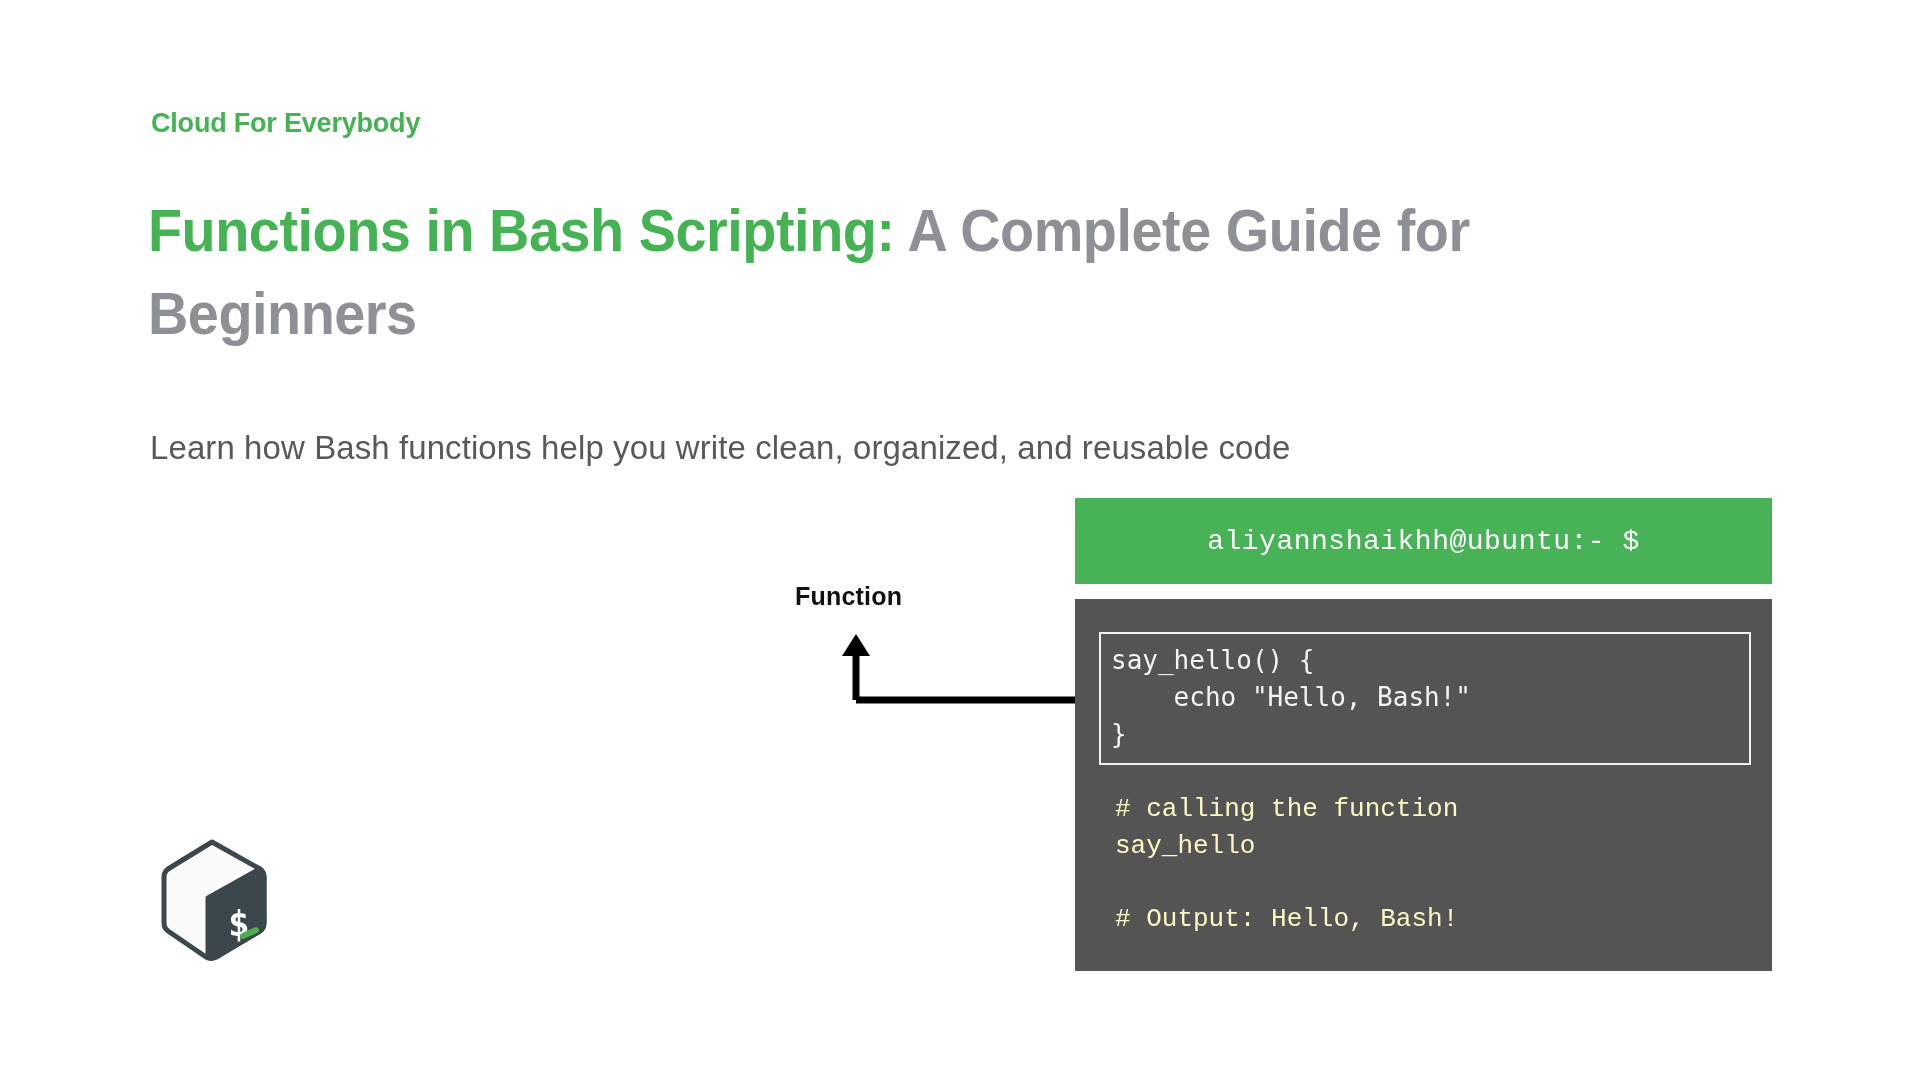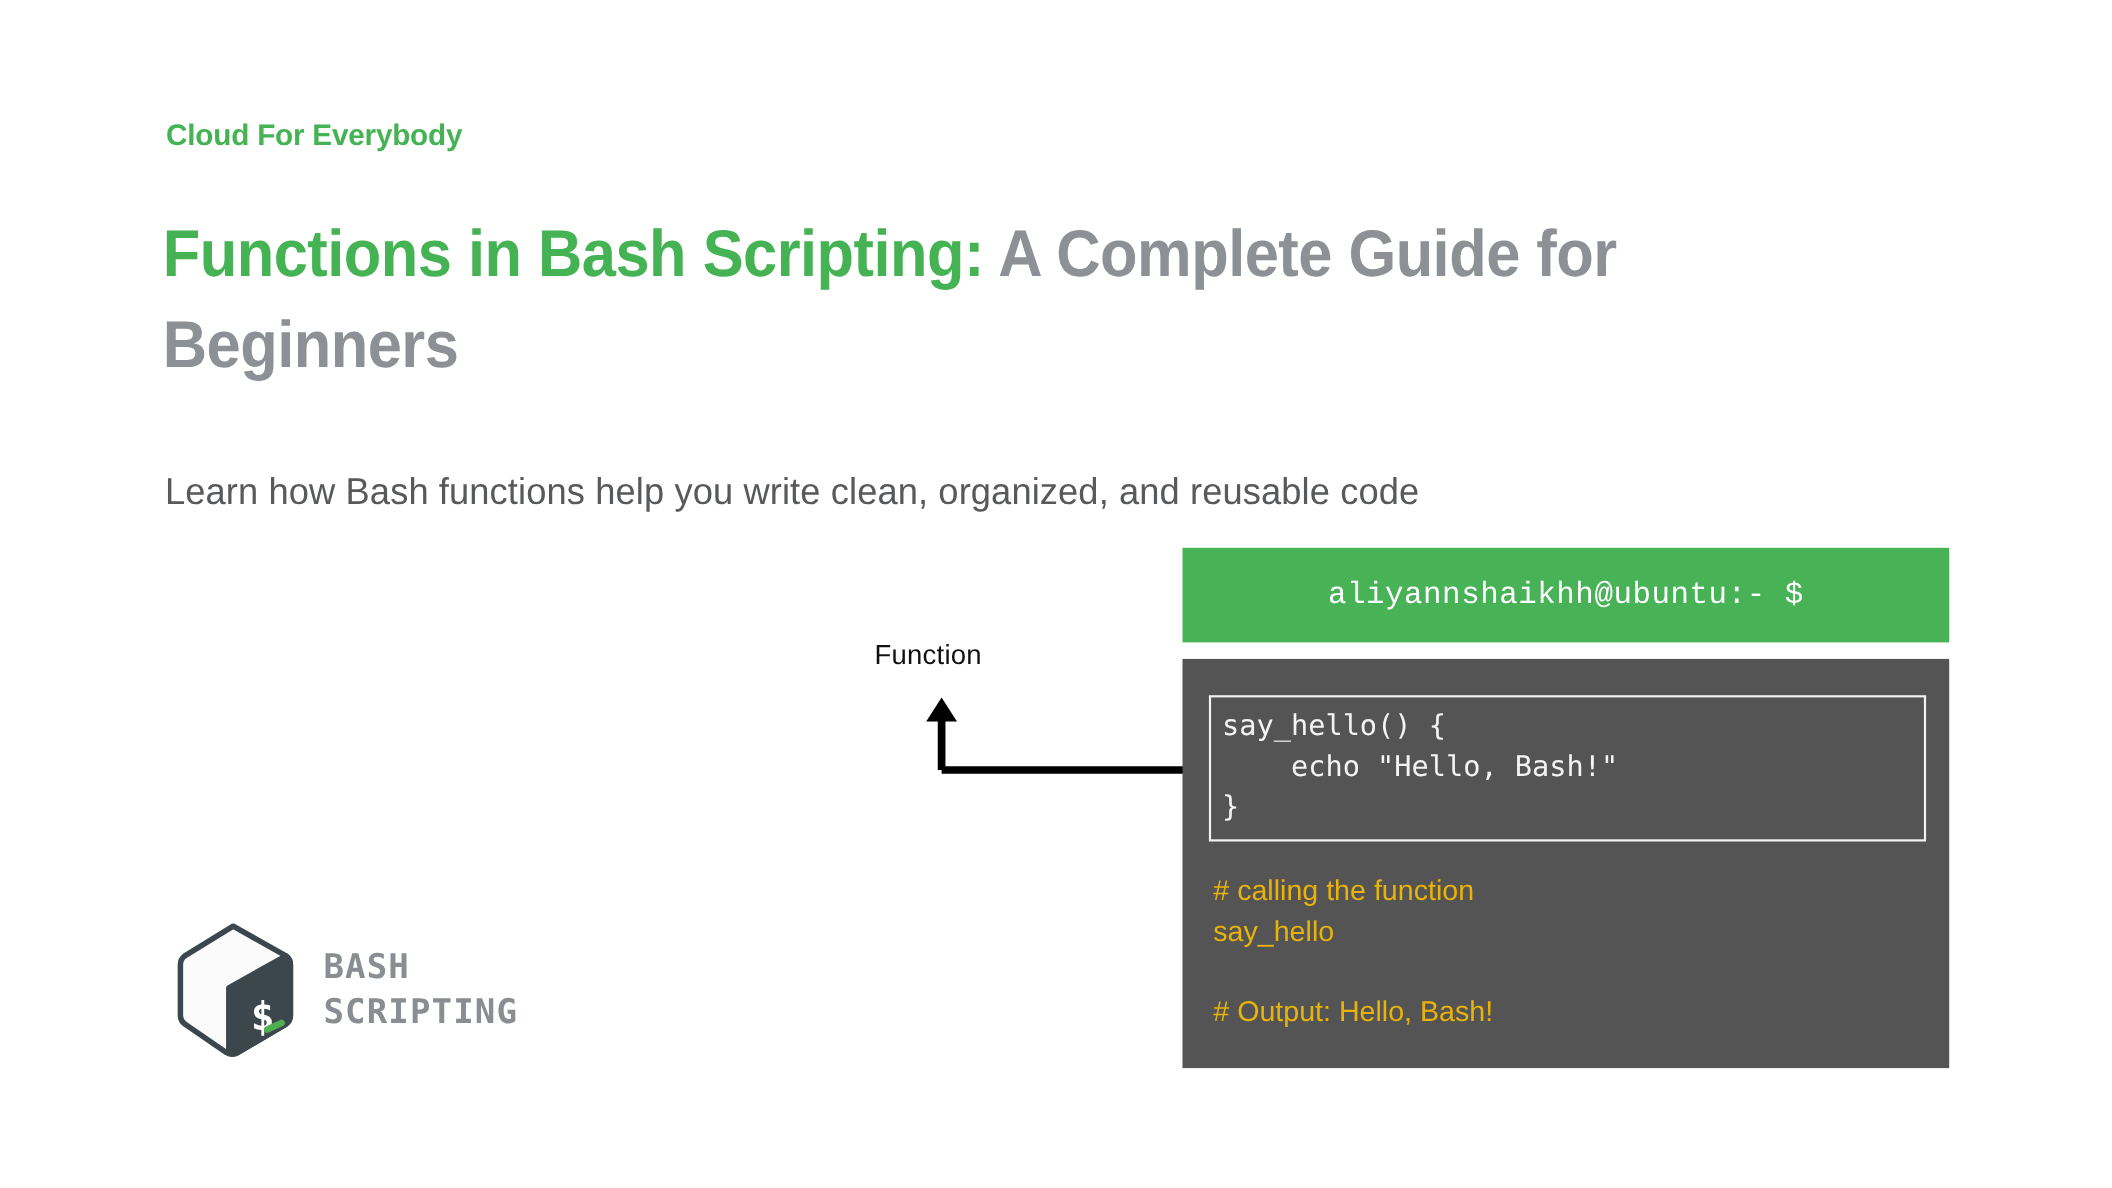--- a/index.html
+++ b/index.html
@@ -56,21 +56,21 @@
     font-size: 31px;
     font-weight: bold;
     color: #8a8d91;
     line-height: 1.32;
     letter-spacing: 1px;
   }
 
   
   .annot-label {
     position: absolute; left: 795px; top: 582px;
-    font-size: 25px; font-weight: normal; color: #111111;
+    font-size: 25px; font-weight: bold; color: #111111;
     letter-spacing: 0.2px;
   }
   .annot-arrow { position: absolute; left: 830px; top: 630px; }
 
   
   .terminal { position: absolute; left: 1075px; top: 498px; width: 697px; }
   .term-header {
     height: 86px; background: #47b256;
     display: flex; align-items: center; justify-content: center;
   }
@@ -88,23 +88,23 @@
     margin: 16px 21px 0 24px;
     border: 2px solid #f2f2f2;
     padding: 8px 10px 10px 10px;
   }
   .code, .code-box .code { 
     font-family: "DejaVu Sans Mono", monospace;
     font-size: 26px; color: #f4f4f4;
     line-height: 1.42; white-space: pre;
   }
   .term-after {
-    margin: 26px 0 0 28px;
-    font-family: Liberation Sans, sans-serif;
-    font-size: 26px; color: #eab308;
+    margin: 26px 0 0 40px;
+    font-family: Liberation Mono, monospace;
+    font-size: 26px; color: #fef9c3;
     line-height: 1.42; white-space: pre;
   }
 </style>
 </head>
 <body>
 
 <div class="page">
 
   <div class="brand">Cloud For Everybody</div>
 
@@ -116,24 +116,20 @@
 
   <div class="logo-lockup">
     <span>
       <svg class="logo-mark" viewBox="0 0 108 124" xmlns="http://www.w3.org/2000/svg">
         <path d="M52 4 L100 31 A10 10 0 0 1 104 39 L104 85 A10 10 0 0 1 100 93 L56 119 A10 10 0 0 1 46 119 L8 93 A10 10 0 0 1 4 85 L4 39 A10 10 0 0 1 8 31 Z" fill="#fbfbfb" stroke="#3c474d" stroke-width="5" stroke-linejoin="round"></path>
         <path d="M100 31 A10 10 0 0 1 104 39 L104 85 A10 10 0 0 1 100 93 L56 119 A10 10 0 0 1 48 119 L48 60 Z" fill="#3c474d" stroke="#3c474d" stroke-width="5" stroke-linejoin="round"></path>
         <text x="68" y="98" font-family="DejaVu Sans Mono, monospace" font-size="36" font-weight="bold" fill="#ffffff">$</text>
         <path d="M83 98 L96 92" stroke="#4fae4f" stroke-width="6" stroke-linecap="round"></path>
       </svg>
     </span>
-    <div class="logo-text">
-      <div>BASH</div>
-      <div>SCRIPTING</div>
-    </div>
   </div>
 
   <div class="annot-label">Function</div>
   <span class="annot-arrow">
     <svg width="280" height="80" viewBox="0 0 280 80" xmlns="http://www.w3.org/2000/svg">
       <path d="M26 70 L266 70" stroke="#000000" stroke-width="7" fill="none"></path>
       <path d="M26 70 L26 22" stroke="#000000" stroke-width="7" fill="none"></path>
       <path d="M26 4 L40 26 L12 26 Z" fill="#000000"></path>
     </svg>
   </span>

